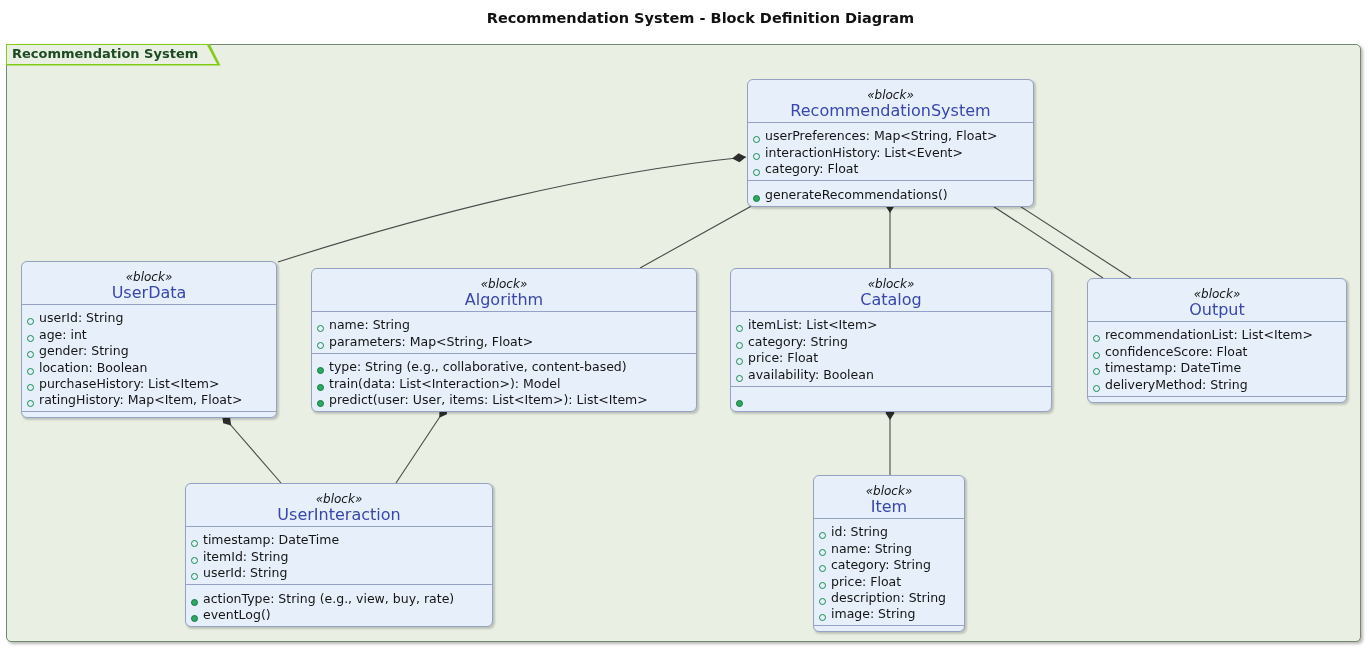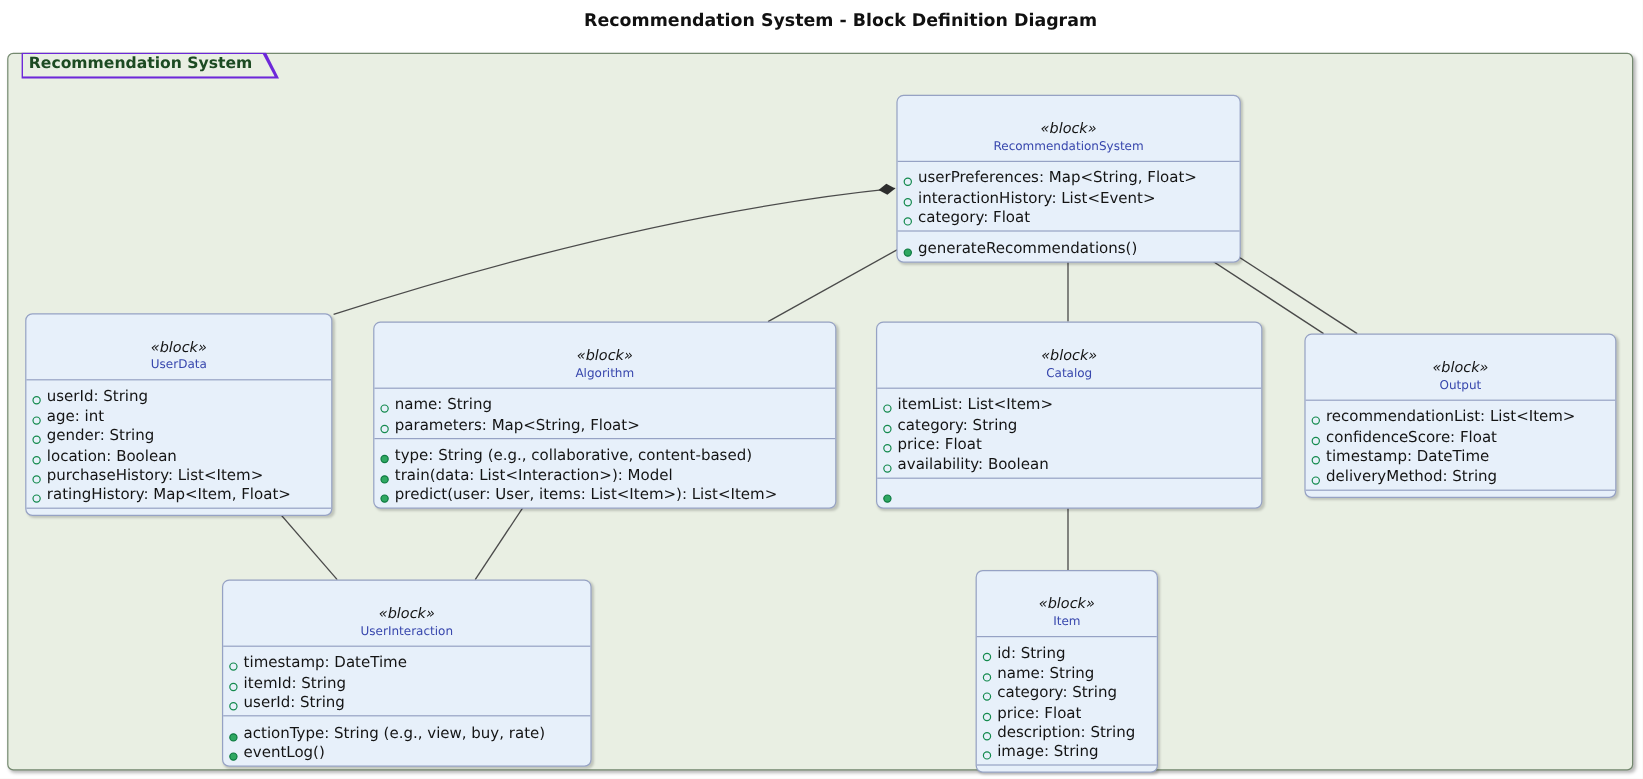--- a/index.html
+++ b/index.html
@@ -12,43 +12,42 @@
     position:absolute; top:10px; left:16px; width:100%;
     text-align:center; font-weight:bold; font-size:14.5px; color:#111;
   }
   .frame {
     position:absolute; left:6px; top:44px; width:1353px; height:596px;
     background:#e9efe3; border:1.5px solid #74896f; border-radius:5px;
     box-shadow:2px 2px 3px rgba(0,0,0,0.28);
   }
   .frame-tab-outer {
     position:absolute; left:-1.5px; top:-1.5px; width:215px; height:22px;
-    background:#6d28d9;
+    background:#84cc16;
     clip-path:polygon(0 0, 204px 0, 215px 100%, 0 100%);
-    margin-left:12px;
   }
   .frame-tab-inner {
     position:absolute; left:1.5px; top:1.5px; width:212px; height:19px;
     background:#e9efe3;
     clip-path:polygon(0 0, 200px 0, 210px 100%, 0 100%);
   }
   .frame-label {
     position:absolute; left:5px; top:1px;
     font-weight:bold; font-size:13px; color:#1c4a22; white-space:nowrap;
   }
   #edges { position:absolute; left:0; top:0; z-index:2; }
   .block {
     position:absolute; z-index:3; box-sizing:border-box;
     background:#e7f0fa; border:1px solid #96a2c4; border-radius:6px;
     box-shadow:1.5px 1.5px 2px rgba(0,0,0,0.18);
     font-size:12.5px; color:#141414;
   }
-  .bhead { text-align:center; padding:20px 6px 3px; }
+  .bhead { text-align:center; padding:8px 6px 3px; }
   .stereo { font-style:italic; font-size:12px; line-height:14px; color:#141414; }
-  .bname  { font-size:10px; line-height:17px; color:#3847ad; }
+  .bname  { font-size:16px; line-height:17px; color:#3847ad; }
   .compartment { border-top:1px solid #96a2c4; padding:4px 3px 4px 5px; overflow:hidden; }
   .compartment.empty { height:5px; padding:0; }
   .row { display:flex; align-items:flex-end; gap:5px; height:16.4px; white-space:nowrap; }
   .dot { flex:0 0 auto; width:5px; height:5px; border-radius:50%; }
   .adot { border:1.4px solid #148a4e; background:transparent; }
   .odot { border:1.4px solid #0f7a42; background:#2fa862; }
 </style>
 </head>
 <body>
 

